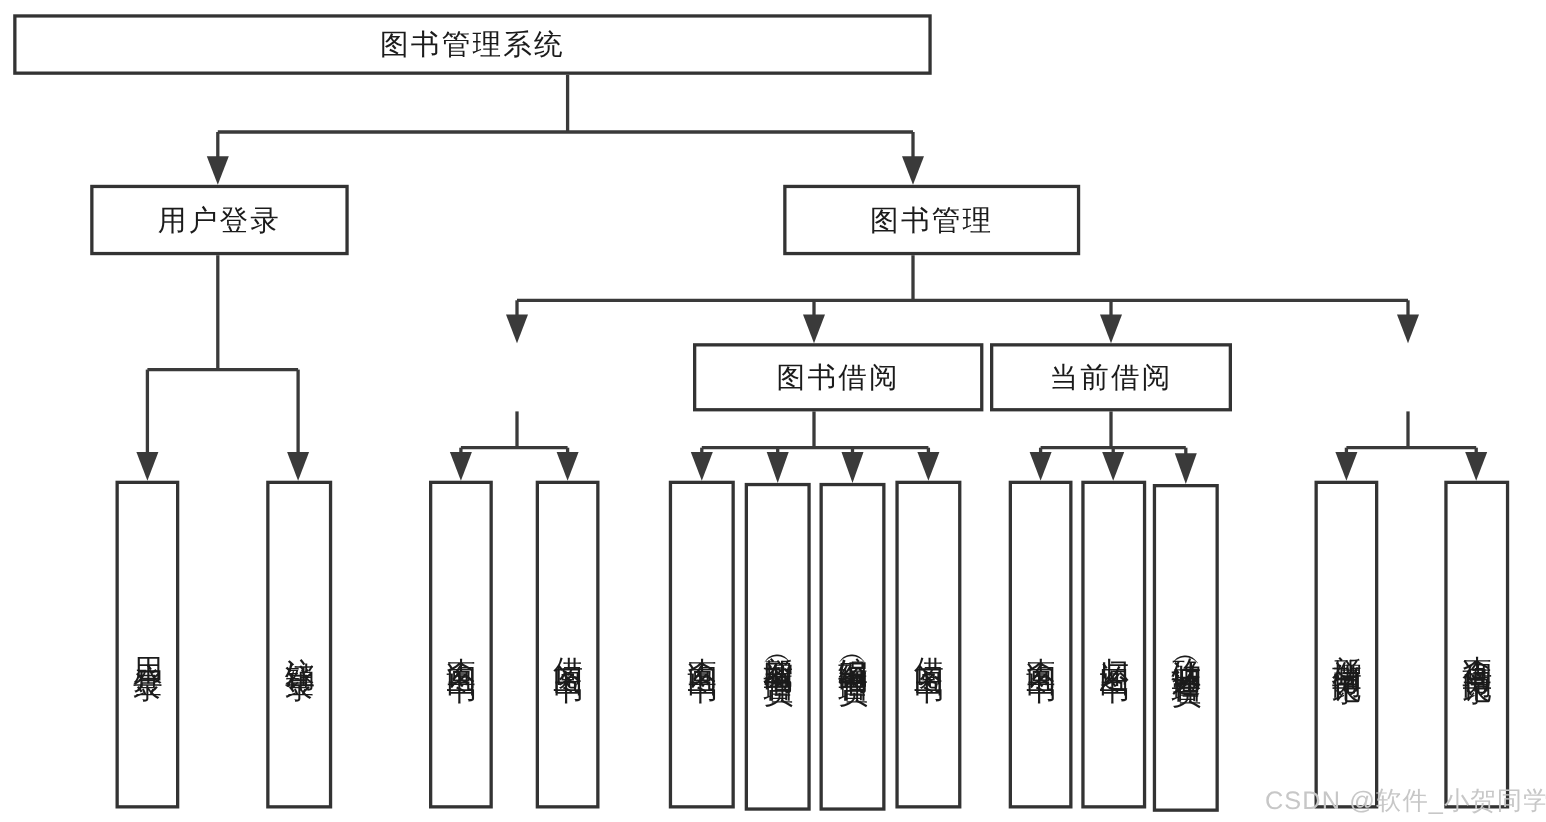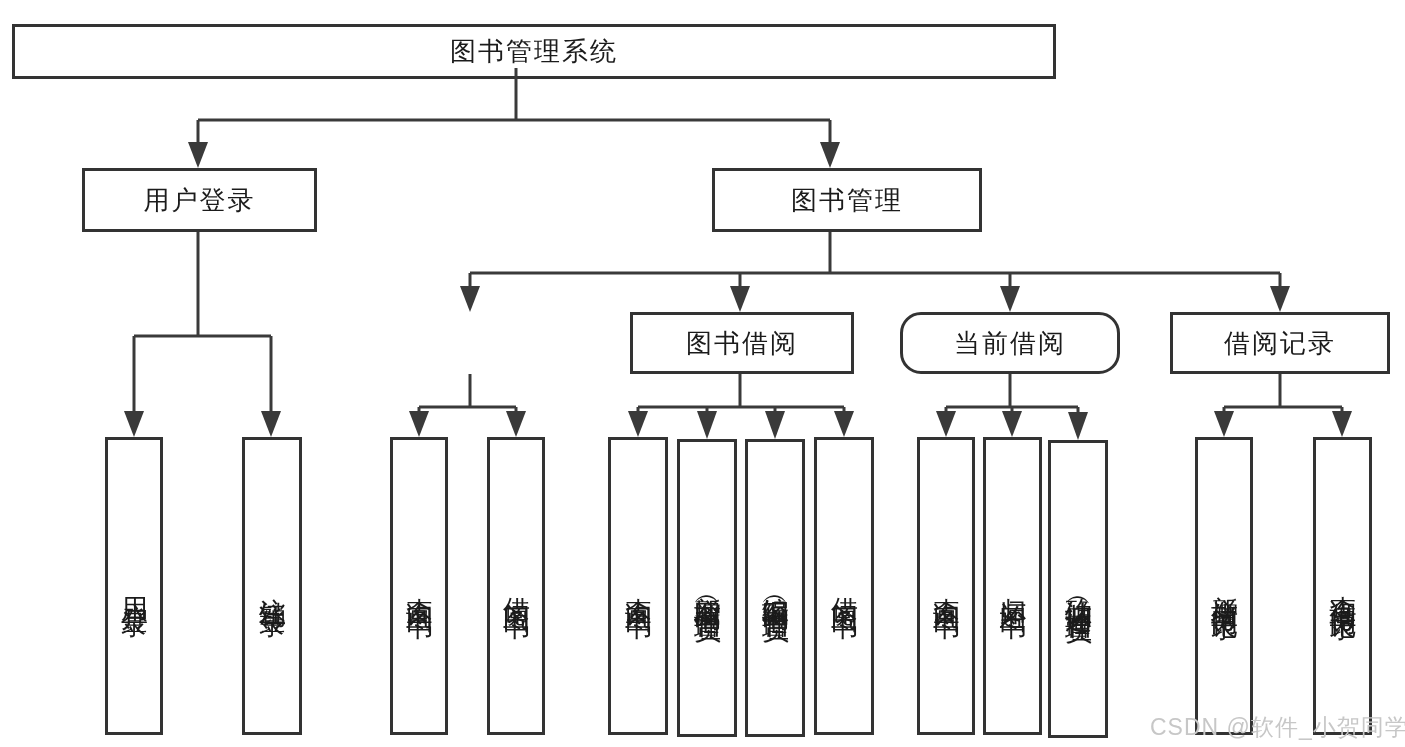--- a/index.html
+++ b/index.html
@@ -119,28 +119,27 @@
     <polygon points="1068,412 1088,412 1078,440" stroke="none"></polygon>
 
     <line x1="1280" y1="374" x2="1280" y2="407"></line>
     <line x1="1224" y1="407" x2="1342" y2="407"></line>
     <line x1="1224" y1="407" x2="1224" y2="413"></line>
     <polygon points="1214,411 1234,411 1224,437" stroke="none"></polygon>
     <line x1="1342" y1="407" x2="1342" y2="413"></line>
     <polygon points="1332,411 1352,411 1342,437" stroke="none"></polygon>
   </svg>
 
-  <div class="hbox" style="left:12px; top:24px; width:1044px; height:55px;">图书管理系统</div>
+  <div class="hbox" style="left:12px; top:13px; width:835px; height:55px;">图书管理系统</div>
 
   <div class="hbox" style="left:82px; top:168px; width:235px; height:64px;">用户登录</div>
   <div class="hbox" style="left:712px; top:168px; width:270px; height:64px;">图书管理</div>
 
-  <div class="hbox" style="left:630px; top:312px; width:224px; height:62px;">图书借阅</div>
-  <div class="hbox" style="left:900px; top:312px; width:220px; height:62px;border-radius:21px;">当前借阅</div>
-  <div class="hbox" style="left:1170px; top:312px; width:220px; height:62px;">借阅记录</div>
+  <div class="hbox" style="left:630px; top:312px; width:264px; height:62px;">图书借阅</div>
+  <div class="hbox" style="left:900px; top:312px; width:220px; height:62px;">当前借阅</div>
 
   <div class="vbox" style="left:105px; top:437px; width:58px; height:298px;">用户登录</div>
   <div class="vbox" style="left:242px; top:437px; width:60px; height:298px;">注销登录</div>
 
   <div class="vbox" style="left:390px; top:437px; width:58px; height:298px;">查询图书</div>
   <div class="vbox" style="left:487px; top:437px; width:58px; height:298px;">借阅图书</div>
 
   <div class="vbox" style="left:608px; top:437px; width:60px; height:298px;">查询图书</div>
   <div class="vbox" style="left:677px; top:439px; width:60px; height:298px; letter-spacing:3px;">新增图书（管理员）</div>
   <div class="vbox" style="left:745px; top:439px; width:60px; height:298px; letter-spacing:3px;">编辑图书（管理员）</div>

